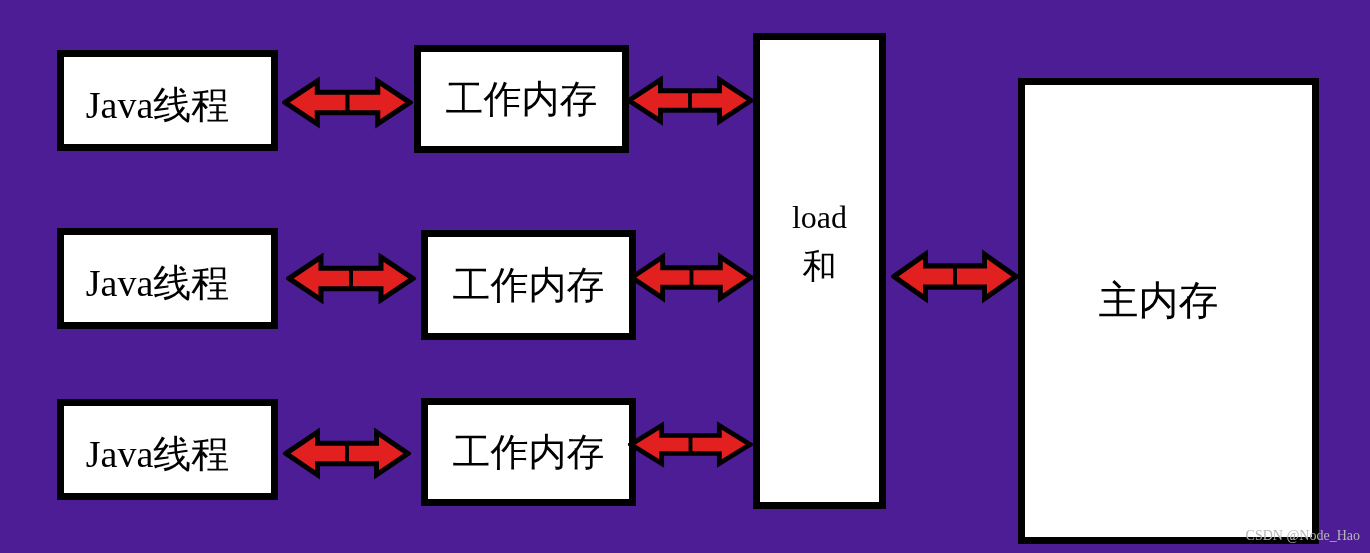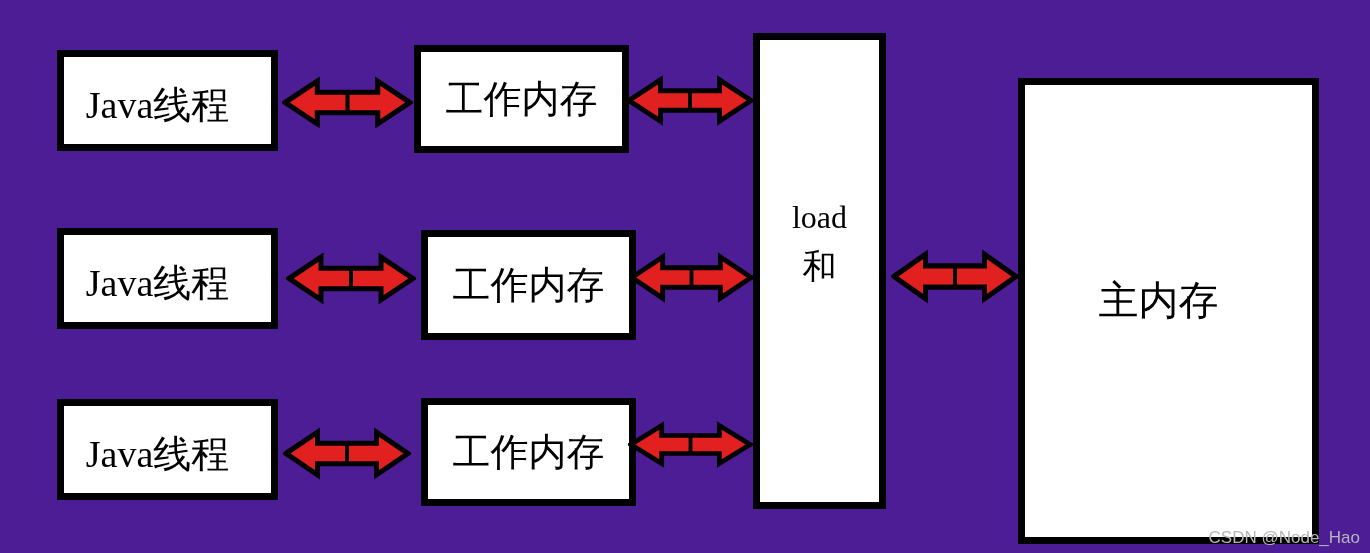--- a/index.html
+++ b/index.html
@@ -68,22 +68,22 @@
   }
   .arrow svg {
     display: block;
     width: 100%;
     height: 100%;
   }
   .watermark {
     position: absolute;
     top: 528px;
     right: 10px;
-    font-family: Liberation Sans, sans-serif;
-    font-size: 17px;
+    font-family: Liberation Serif, serif;
+    font-size: 14px;
     color: #b6b6b6;
   }
 </style>
 </head>
 <body>
 
 <div class="canvas">
 
   <div class="box java-box" style="top:50px;">
     <span>Java线程</span>

